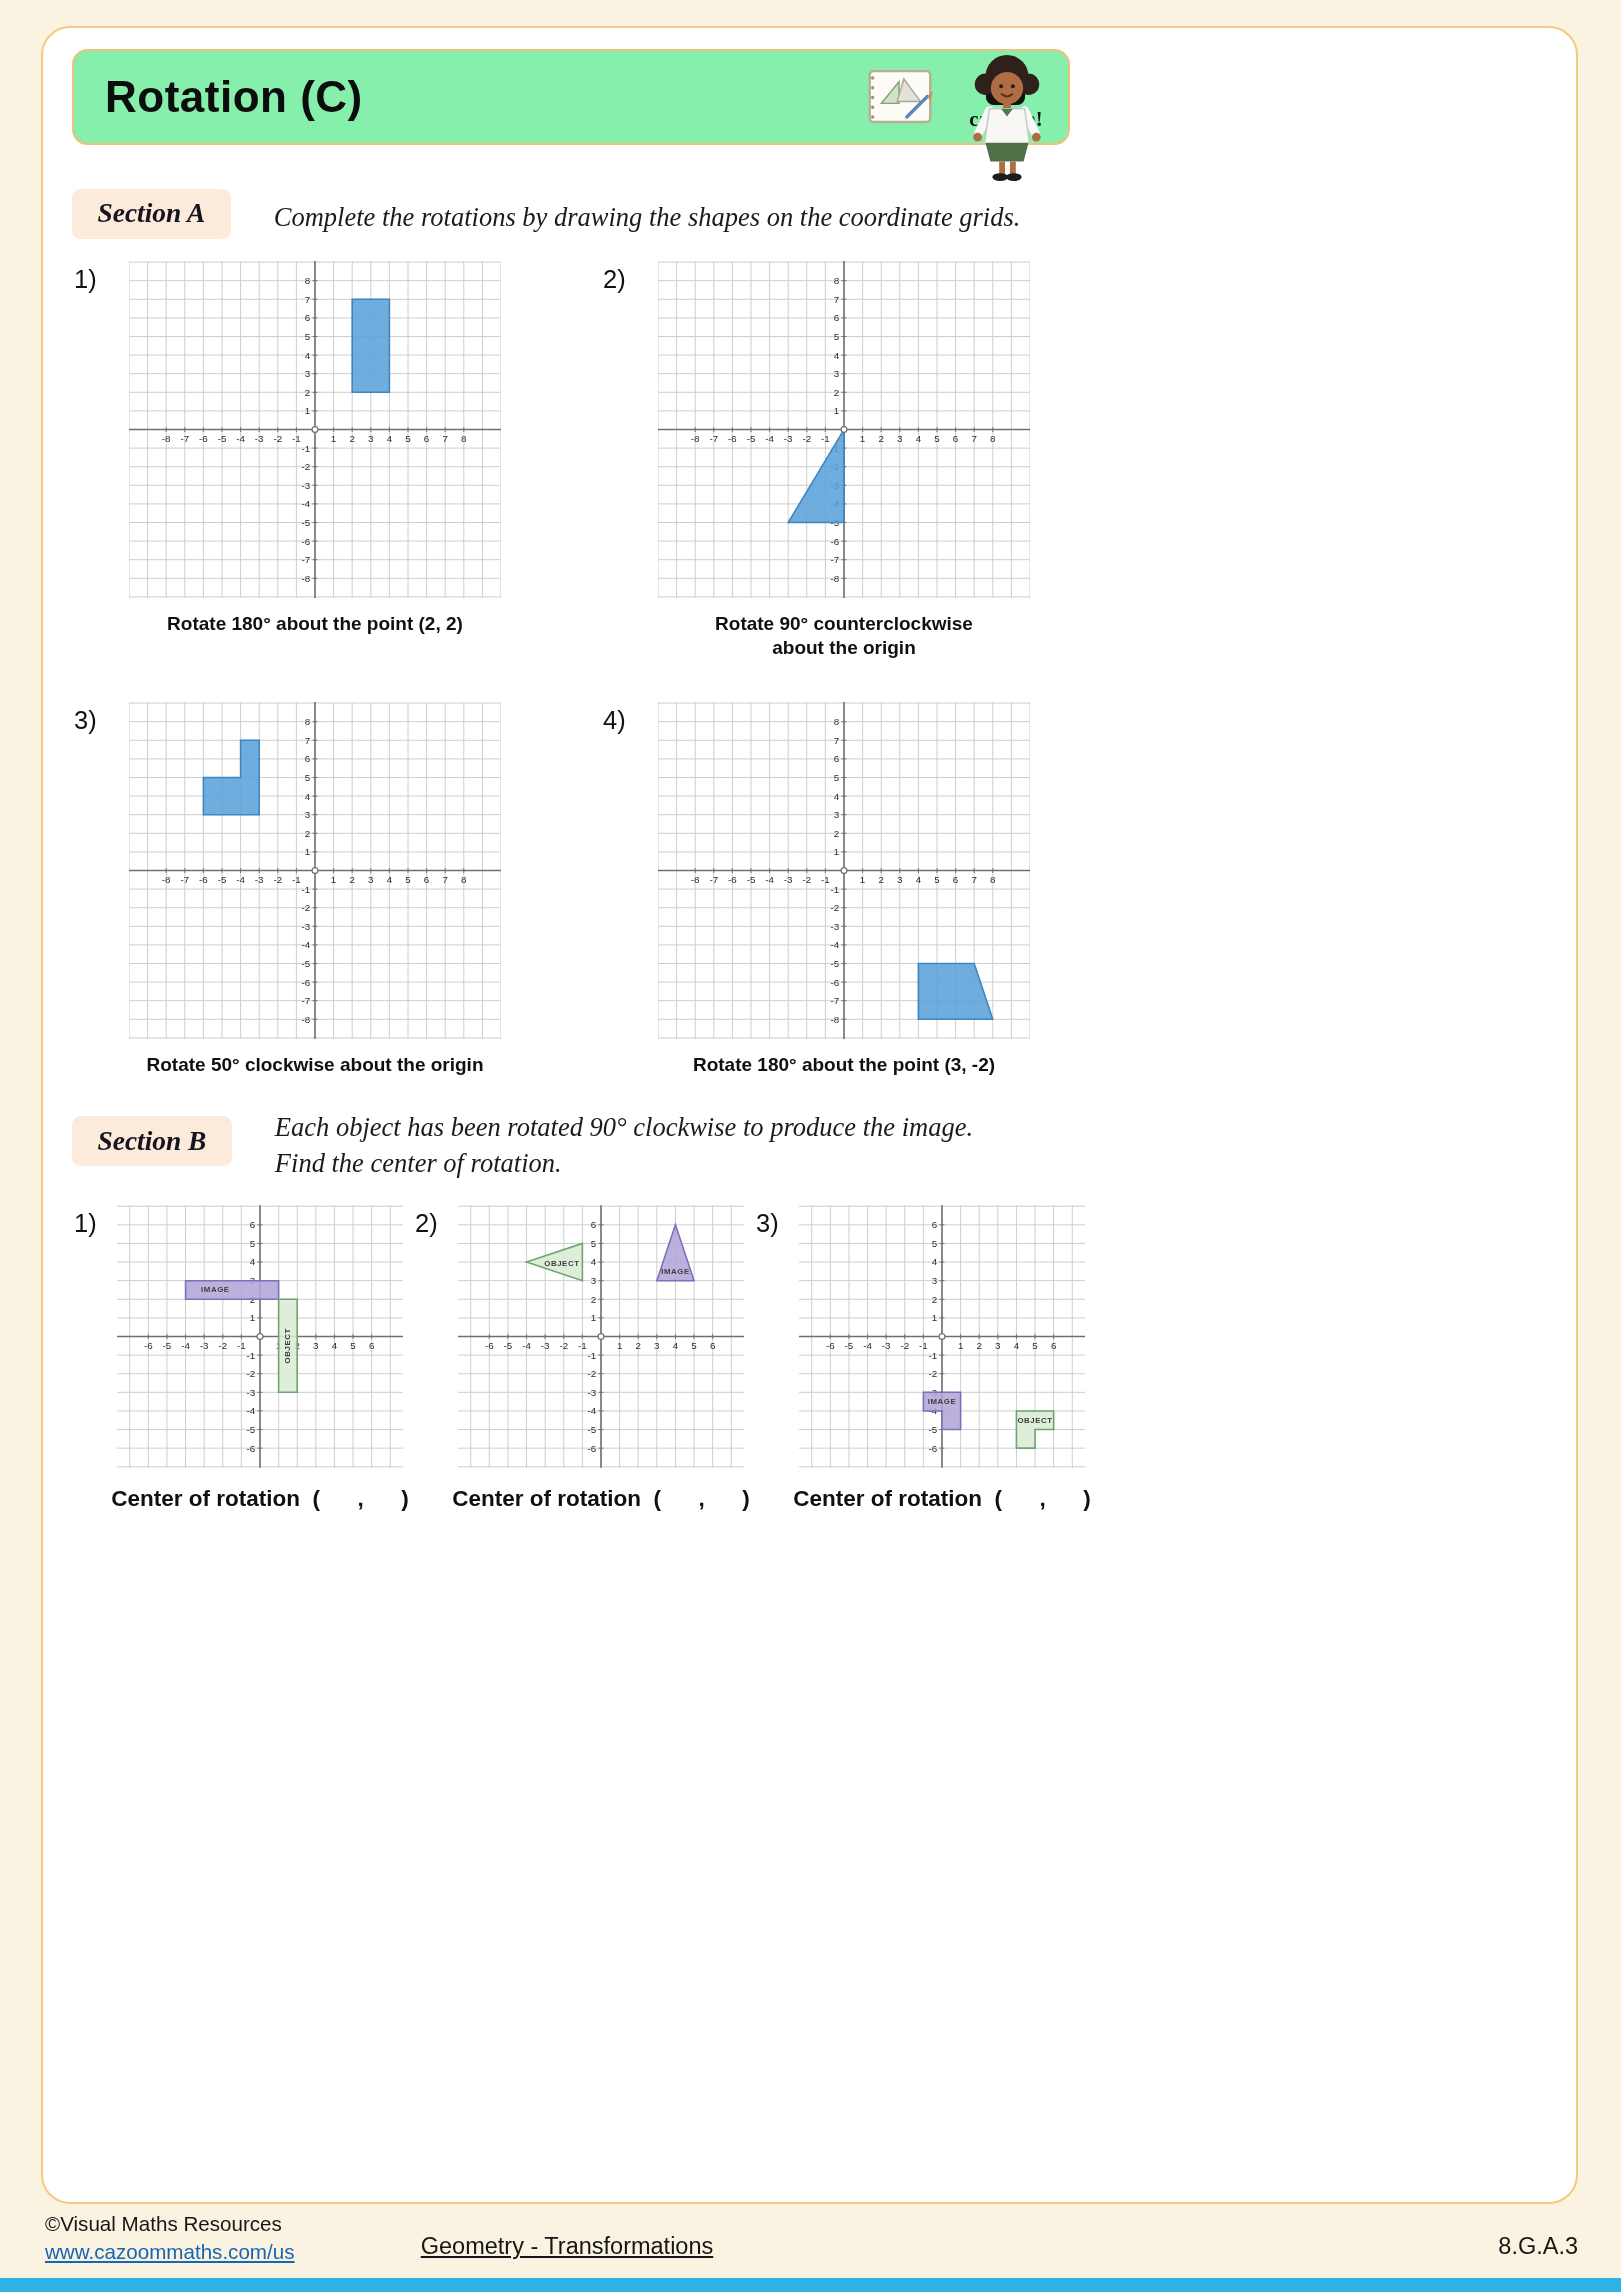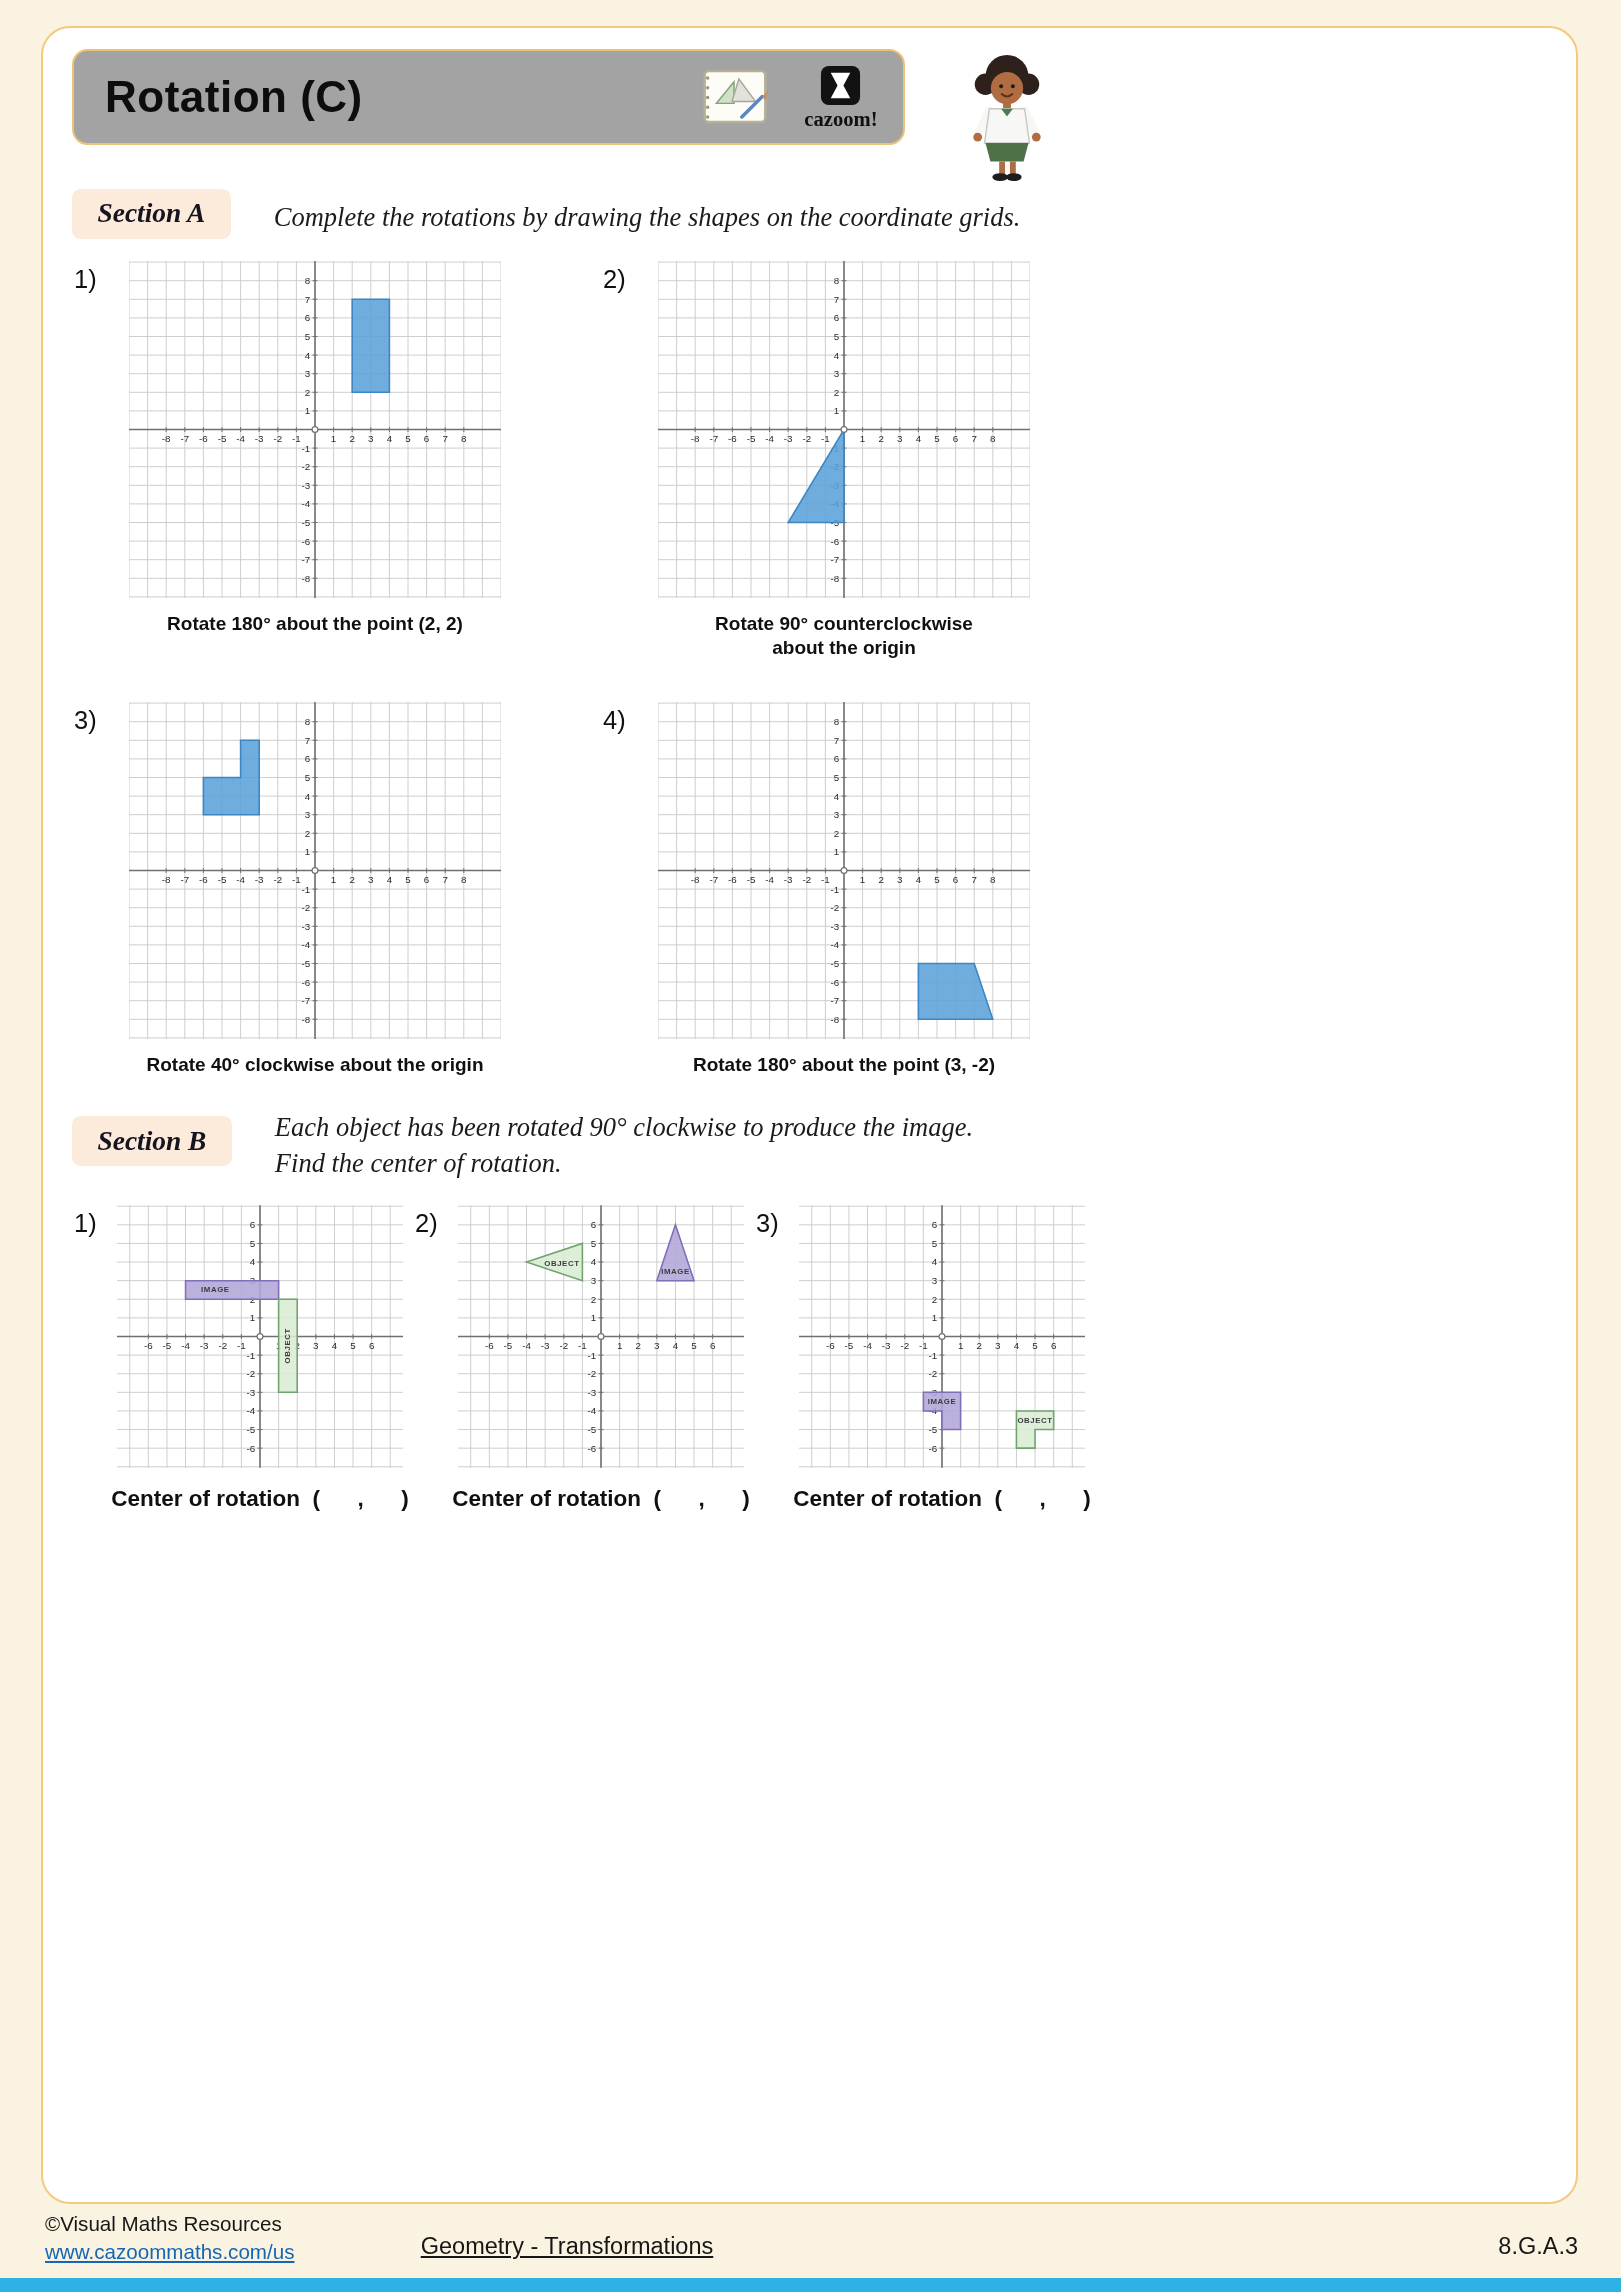--- a/index.html
+++ b/index.html
@@ -4,21 +4,21 @@
 <style>
   * { margin:0; padding:0; box-sizing:border-box; }
   html,body { width:1621px; height:2293px; }
   body { font-family:"Liberation Sans", sans-serif; background:#fbf3e1; }
   .sheet { position:relative; width:1621px; height:2293px; background:#fbf3e1; overflow:hidden; }
   .container { position:absolute; left:41px; top:25.5px; width:1537px; height:2178px;
                background:#ffffff; border:2.9px solid #f3ca7e; border-radius:29px; padding:21.6px 29px; }
 
   
   .header-row { position:relative; height:116px; }
-  .header-box { width:833px; height:96px; border:2.9px solid #ecc276; border-radius:15.7px; background:#a3a3a3;
+  .header-box { width:998px; height:96px; border:2.9px solid #ecc276; border-radius:15.7px; background:#86efac;
                 display:flex; align-items:center; justify-content:space-between; padding:0 25.5px 0 31px; }
   .title { font-size:44px; font-weight:bold; color:#0d0d0d; letter-spacing:0.5px; }
   .header-icons { display:flex; align-items:center; gap:29px; }
   .logo { display:flex; flex-direction:column; align-items:center; }
   .logo-text { font-family:"Liberation Serif", serif; font-weight:bold; font-size:20.6px; color:#101010; margin-top:1px; }
   .girl { position:absolute; left:887px; top:3.9px; }
 
   
   .section-header { display:flex; align-items:center; gap:43px; margin-top:23.5px; }
   .pill { background:#fceadb; border-radius:8.8px; padding:9.8px 25.5px; font-family:"Liberation Serif", serif;
@@ -445,21 +445,21 @@
               <line x1="187.5" y1="39" x2="192.5" y2="39" class="tick"></line>
               <text x="323" y="184.5" text-anchor="middle" class="tl">7</text>
               <text x="185" y="42.5" text-anchor="end" class="tl">7</text>
               <line x1="342" y1="169.5" x2="342" y2="174.5" class="tick"></line>
               <line x1="187.5" y1="20" x2="192.5" y2="20" class="tick"></line>
               <text x="342" y="184.5" text-anchor="middle" class="tl">8</text>
               <text x="185" y="23.5" text-anchor="end" class="tl">8</text>
               <polygon points="76,77 114,77 114,39 133,39 133,115 76,115" fill="#5aa2d9" stroke="#3e86c2" stroke-width="1.6" fill-opacity="0.88"></polygon>
               <circle cx="190" cy="172" r="3" class="origin"></circle>
             </svg></div>
-        <div class="caption">Rotate 40° clockwise about the origin</div>
+        <div class="caption">Rotate 50° clockwise about the origin</div>
       </div>
       <div class="problem">
         <div class="pnum">4)</div>
         <div><svg width="372" height="337" viewBox="0 0 380 344">
               <line x1="0" y1="0" x2="0" y2="344" class="gl"></line>
               <line x1="19" y1="0" x2="19" y2="344" class="gl"></line>
               <line x1="38" y1="0" x2="38" y2="344" class="gl"></line>
               <line x1="57" y1="0" x2="57" y2="344" class="gl"></line>
               <line x1="76" y1="0" x2="76" y2="344" class="gl"></line>
               <line x1="95" y1="0" x2="95" y2="344" class="gl"></line>

